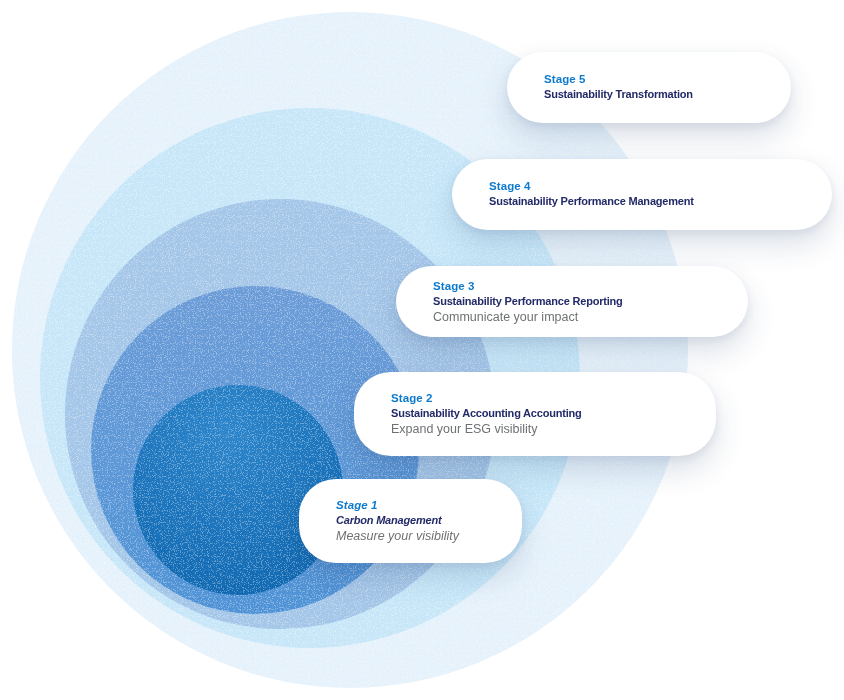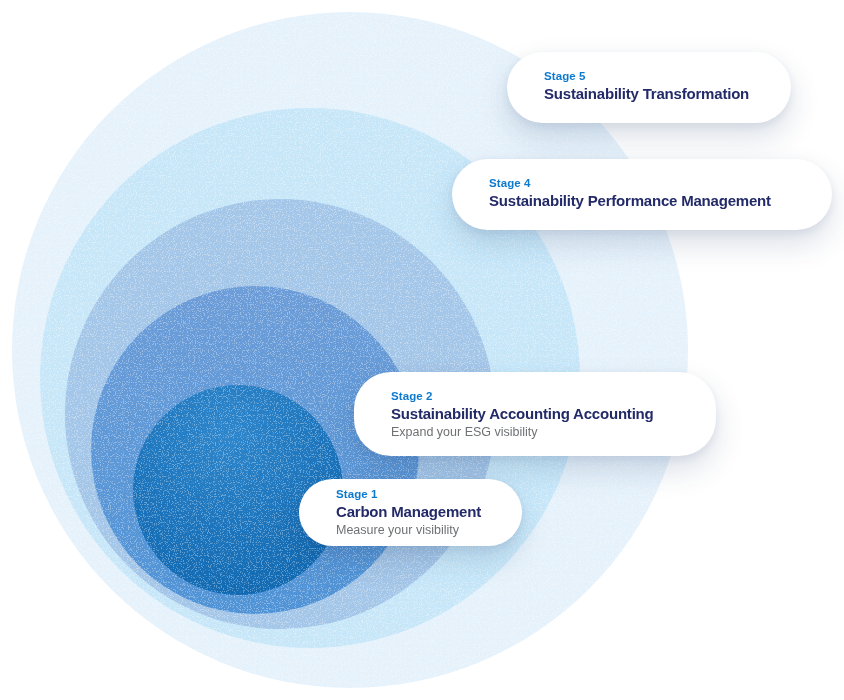--- a/index.html
+++ b/index.html
@@ -37,37 +37,37 @@
     white-space: nowrap;
   }
   .stage-card .stage-label {
     font-size: 11.5px;
     font-weight: 700;
     color: var(--stage-label-blue, #0d7ace);
     letter-spacing: 0.1px;
     margin-bottom: 3px;
   }
   .stage-card .stage-title {
-    font-size: 15px;
+    font-size: 11px;
     font-weight: 700;
     color: var(--title-navy, #232a68);
     letter-spacing: -0.2px;
     margin-bottom: 3px;
   }
   .stage-card .stage-subtitle {
     font-size: 12.5px;
     font-weight: 400;
     color: var(--subtitle-gray, #6e7173);
   }
   
   #card-stage5 { left: 507px; top: 52px;  width: 284px; height: 71px; }
   #card-stage4 { left: 452px; top: 159px; width: 380px; height: 71px; }
   #card-stage3 { left: 396px; top: 266px; width: 352px; height: 71px; }
   #card-stage2 { left: 354px; top: 372px; width: 362px; height: 84px; }
-  #card-stage1 { left: 299px; top: 479px; width: 223px; height: 67px; }
+  #card-stage1 { left: 299px; top: 479px; width: 223px; height: 84px; font-style: italic; }
 </style>
 </head>
 <body>
 
 <div class="canvas">
 
   <svg class="circles-svg" viewBox="0 0 844 700" aria-hidden="true">
     <defs>
       <radialGradient id="gStage1" cx="45%" cy="22%" r="95%">
         <stop offset="0%" stop-color="#2e86cc"></stop>
@@ -98,20 +98,25 @@
   <div class="stage-card" id="card-stage5">
     <div class="stage-label">Stage 5</div>
     <div class="stage-title">Sustainability Transformation</div>
   </div>
 
   <div class="stage-card" id="card-stage4">
     <div class="stage-label">Stage 4</div>
     <div class="stage-title">Sustainability Performance Management</div>
   </div>
 
+  <div class="stage-card" id="card-stage3">
+    <div class="stage-label">Stage 3</div>
+    <div class="stage-title">Sustainability Performance Reporting</div>
+    <div class="stage-subtitle">Communicate your impact</div>
+  </div>
 
   <div class="stage-card" id="card-stage2">
     <div class="stage-label">Stage 2</div>
     <div class="stage-title">Sustainability Accounting Accounting</div>
     <div class="stage-subtitle">Expand your ESG visibility</div>
   </div>
 
   <div class="stage-card" id="card-stage1">
     <div class="stage-label">Stage 1</div>
     <div class="stage-title">Carbon Management</div>

